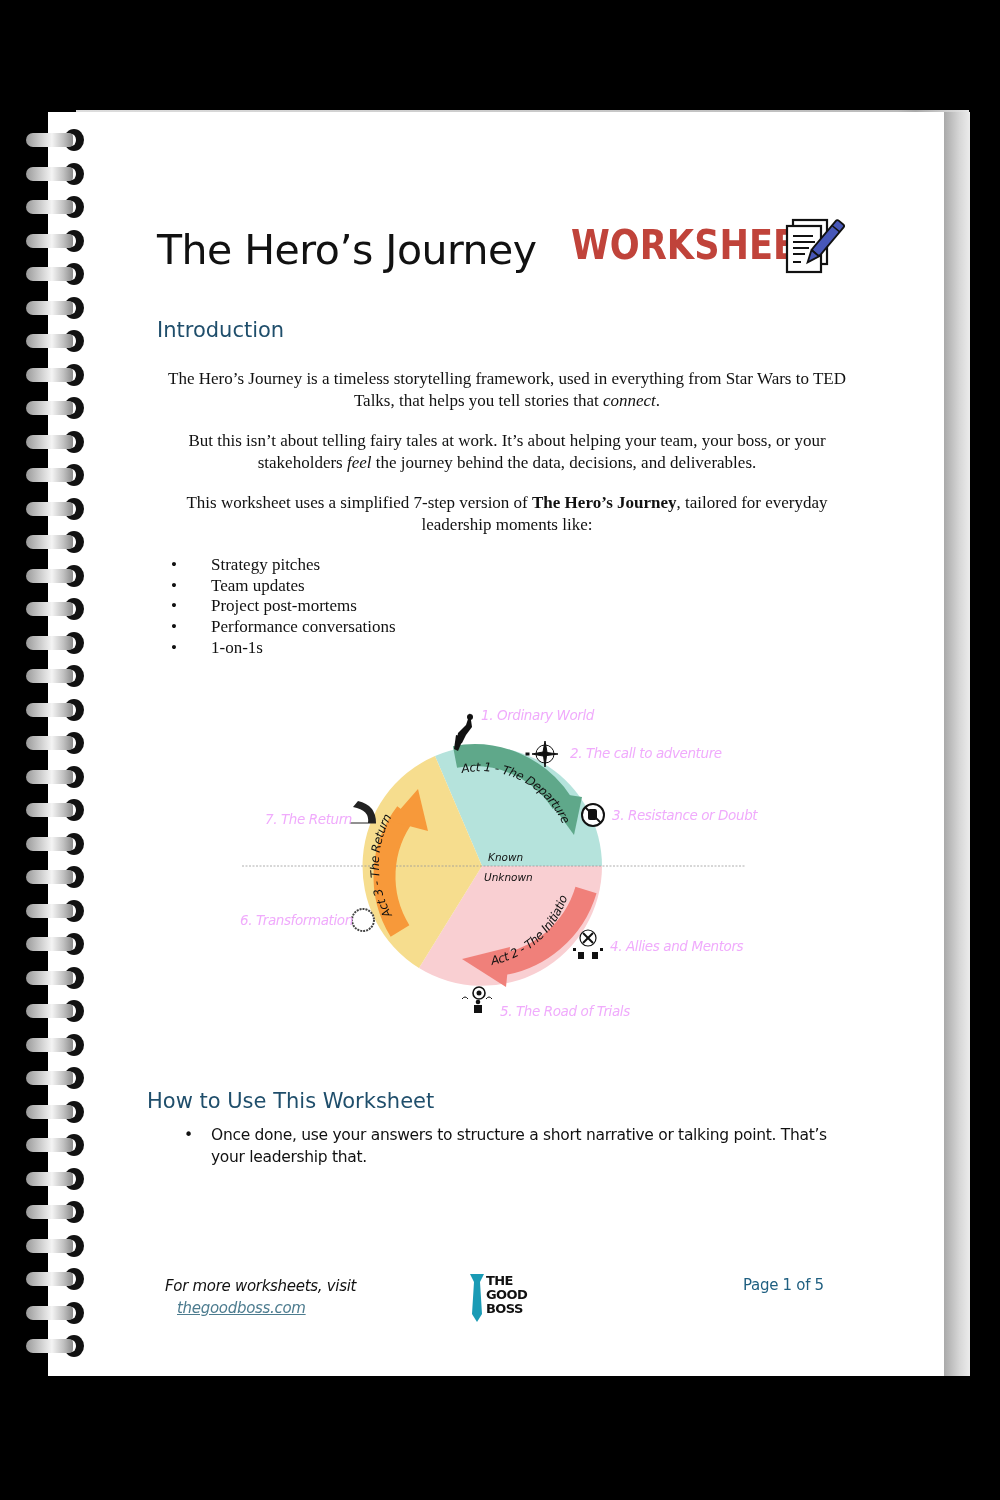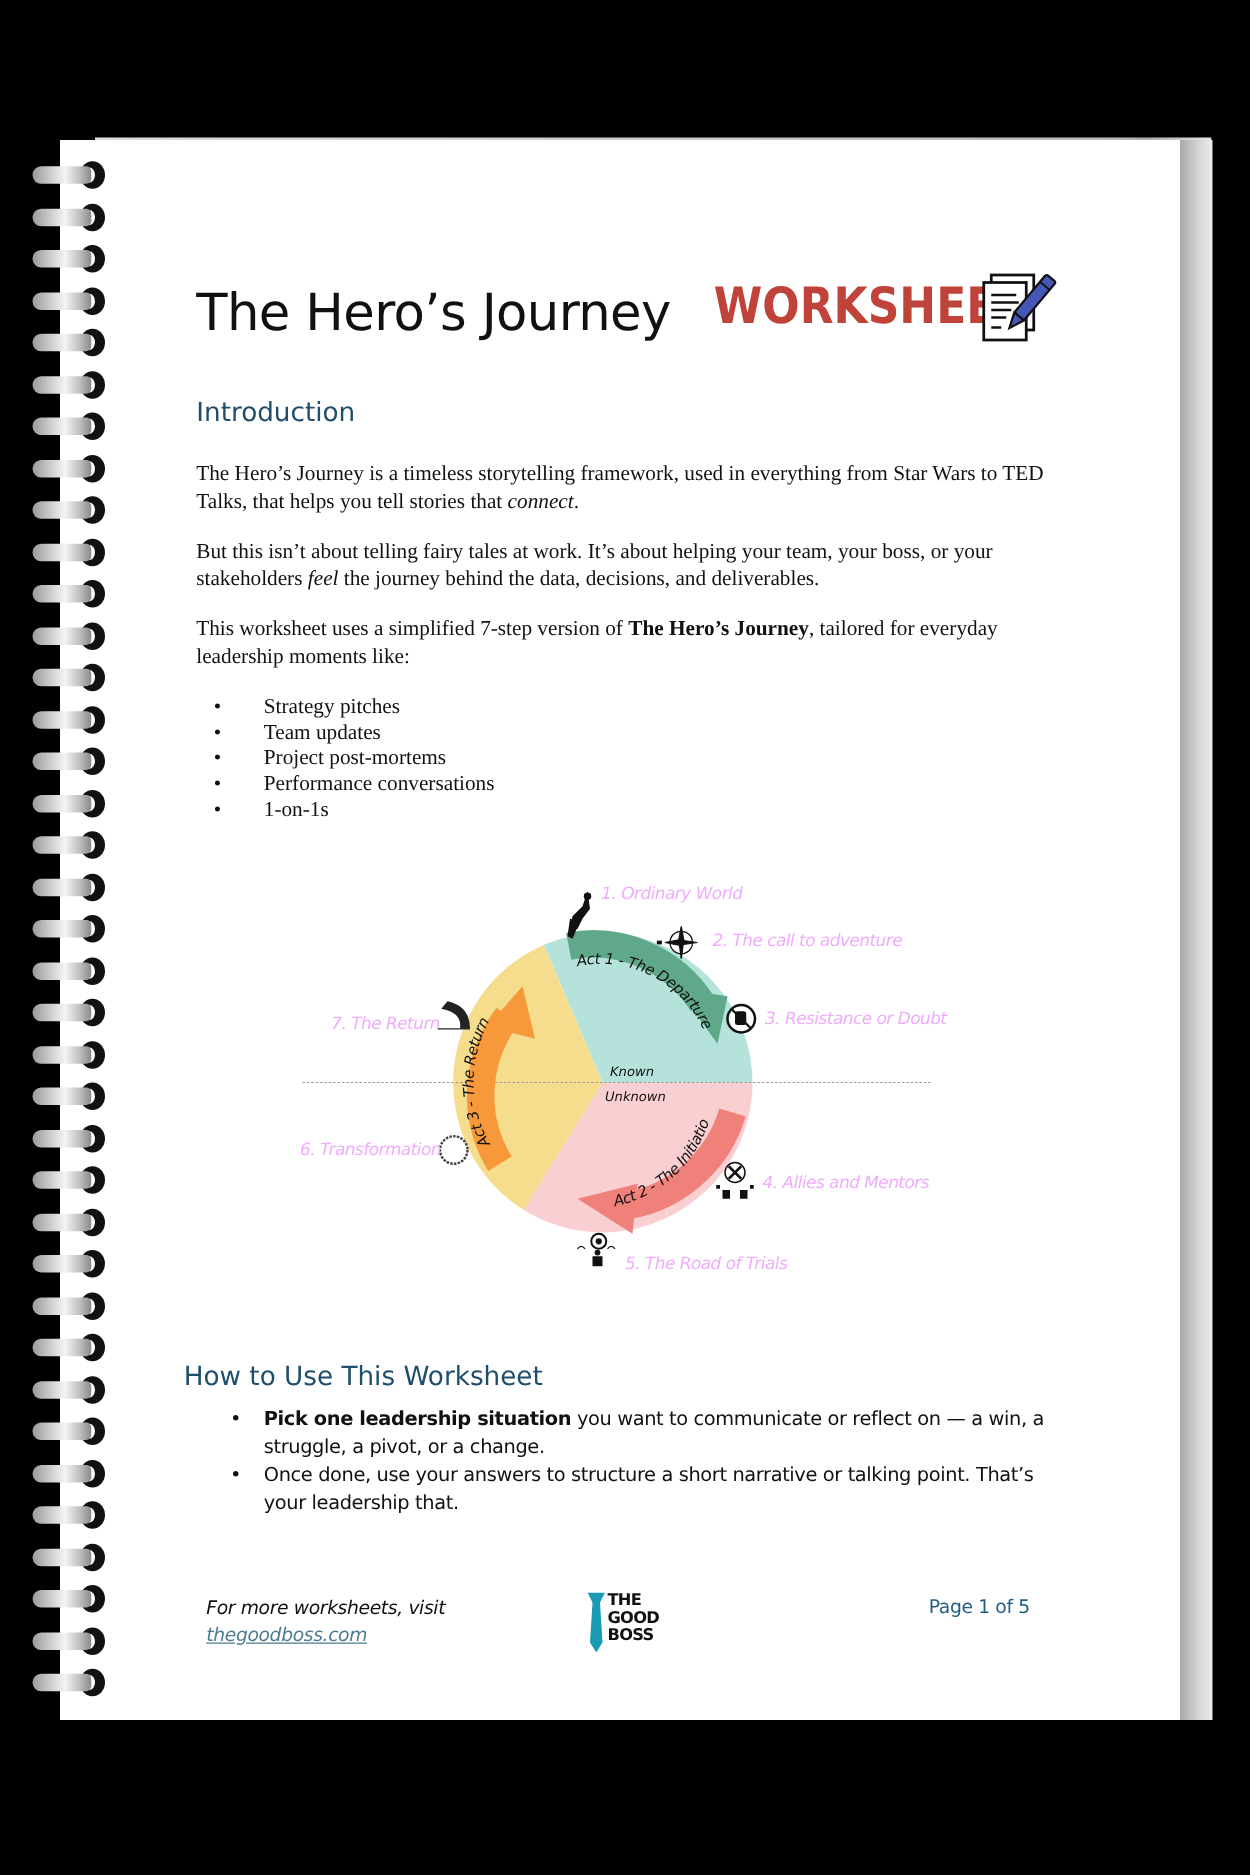--- a/index.html
+++ b/index.html
@@ -14,36 +14,36 @@
   .ring .wire2 { position:absolute; left:0; top:2px; width:47px; height:14px; border-radius:7px 4px 4px 7px; background:linear-gradient(90deg,#9a9a9a 0%,#dcdcdc 40%,#f4f4f4 55%,#c0c0c0 80%,#8a8a8a 100%); }
 
   .title { position:absolute; left:157px; top:226px; font-size:41px; color:#111; font-family:"DejaVu Sans", sans-serif; font-weight:normal; letter-spacing:-0.5px; }
   .ws-label { position:absolute; left:571px; top:222px; font-size:40px; color:#c0433a; font-weight:bold; font-family:"DejaVu Sans", sans-serif; letter-spacing:0px; transform:scaleX(0.88); transform-origin:left top; }
   .ws-icon { position:absolute; left:783px; top:214px; width:66px; height:66px; }
 
   h2 { margin:0; position:absolute; font-weight:normal; color:#1f4e6b; font-family:"DejaVu Sans", sans-serif; }
   .h-intro { left:157px; top:318px; font-size:21px; }
   .h-howto { left:147px; top:1089px; font-size:21px; }
 
-  .serif { font-family:"Liberation Serif", serif; font-size:17px; color:#111; line-height:22px; position:absolute; left:157px; width:700px; }
+  .serif { font-family:"Liberation Serif", serif; font-size:17px; color:#111; line-height:22px; position:absolute; left:157px; width:700px;text-align:center; }
   .p1 { top:368px; } .p2 { top:430px; } .p3 { top:492px; }
   .bul { position:absolute; left:157px; top:555px; margin:0; padding:0; list-style:none; font-family:"Liberation Serif", serif; font-size:17px; color:#111; }
   .bul li { height:20.7px; position:relative; padding-left:54px; }
   .bul li::before { content:"•"; position:absolute; left:14px; top:0; }
 
   .diagram { position:absolute; left:230px; top:695px; width:530px; height:340px; }
   .dlabel { position:absolute; font-family:"DejaVu Sans", sans-serif; font-style:italic; font-size:13.5px; color:#f0abfc; white-space:nowrap; letter-spacing:-0.4px; }
 
   .how { position:absolute; left:157px; top:1124px; margin:0; padding:0; list-style:none; font-family:"DejaVu Sans", sans-serif; font-size:15.5px; color:#111; line-height:22px; width:690px; }
   .how li { position:relative; padding-left:54px; margin-bottom:1px; letter-spacing:-0.3px; }
   .how li::before { content:"•"; position:absolute; left:27px; top:0; }
   .how b { font-weight:bold; }
 
   .foot-left { position:absolute; left:165px; top:1275px; font-family:"DejaVu Sans", sans-serif; font-style:italic; font-size:15px; color:#111; line-height:22px; letter-spacing:-0.3px; }
-  .foot-left a { color:#4d7c8f; text-decoration:underline; }
+  .foot-left a { color:#4d7c8f; text-decoration:underline;margin-left:12px; }
   .logo { position:absolute; left:470px; top:1274px; width:80px; height:48px;text-decoration:underline; }
   .logo-text { position:absolute; left:16px; top:0; font-family:"DejaVu Sans", sans-serif; font-weight:bold; font-size:13px; line-height:14px; color:#111; letter-spacing:-0.6px; }
   .page-num { position:absolute; left:743px; top:1276px; font-family:"DejaVu Sans", sans-serif; font-size:15px; color:#1f5f80; letter-spacing:-0.3px; }
 </style>
 </head>
 <body>
 
 <div class="back-page"></div>
 <div class="back-edge"></div>
 <div class="page"></div>
@@ -308,21 +308,20 @@
   <div class="dlabel" style="left:340px;top:50px;">2. The call to adventure</div>
   <div class="dlabel" style="left:382px;top:112px;">3. Resistance or Doubt</div>
   <div class="dlabel" style="left:380px;top:243px;">4. Allies and Mentors</div>
   <div class="dlabel" style="left:270px;top:308px;">5. The Road of Trials</div>
   <div class="dlabel" style="left:10px;top:217px;">6. Transformation</div>
   <div class="dlabel" style="left:35px;top:116px;">7. The Return</div>
 </div>
 
 <h2 class="h-howto">How to Use This Worksheet</h2>
 <ul class="how">
-  <li><b>Pick one leadership situation</b><span> you want to communicate or reflect on — a win, a struggle, a pivot, or a change.</span></li>
   <li><span>Once done, use your answers to structure a short narrative or talking point. That’s your leadership that.</span></li>
 </ul>
 
 <div class="foot-left">
   <div>For more worksheets, visit</div>
   <a>thegoodboss.com</a>
 </div>
 
 <div class="logo">
   <svg width="16" height="48" viewBox="0 0 16 48" style="position:absolute;left:0;top:0;">

